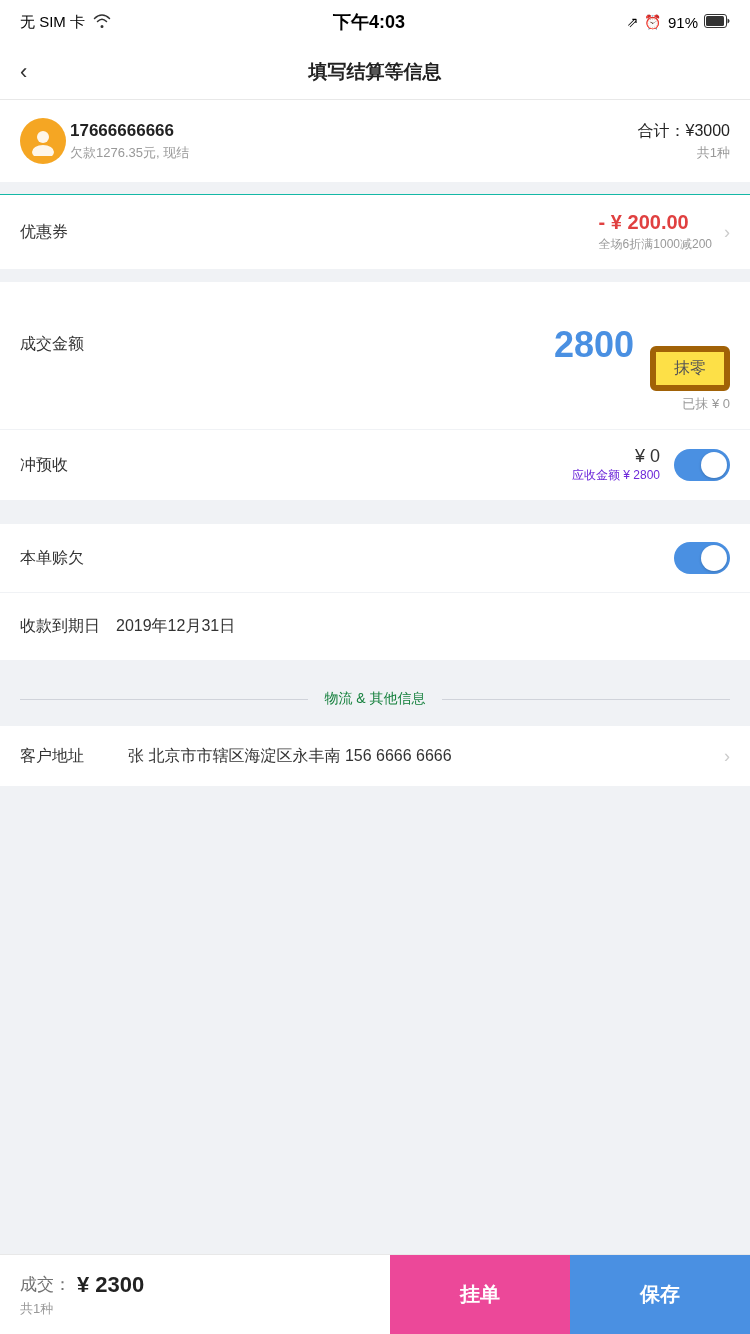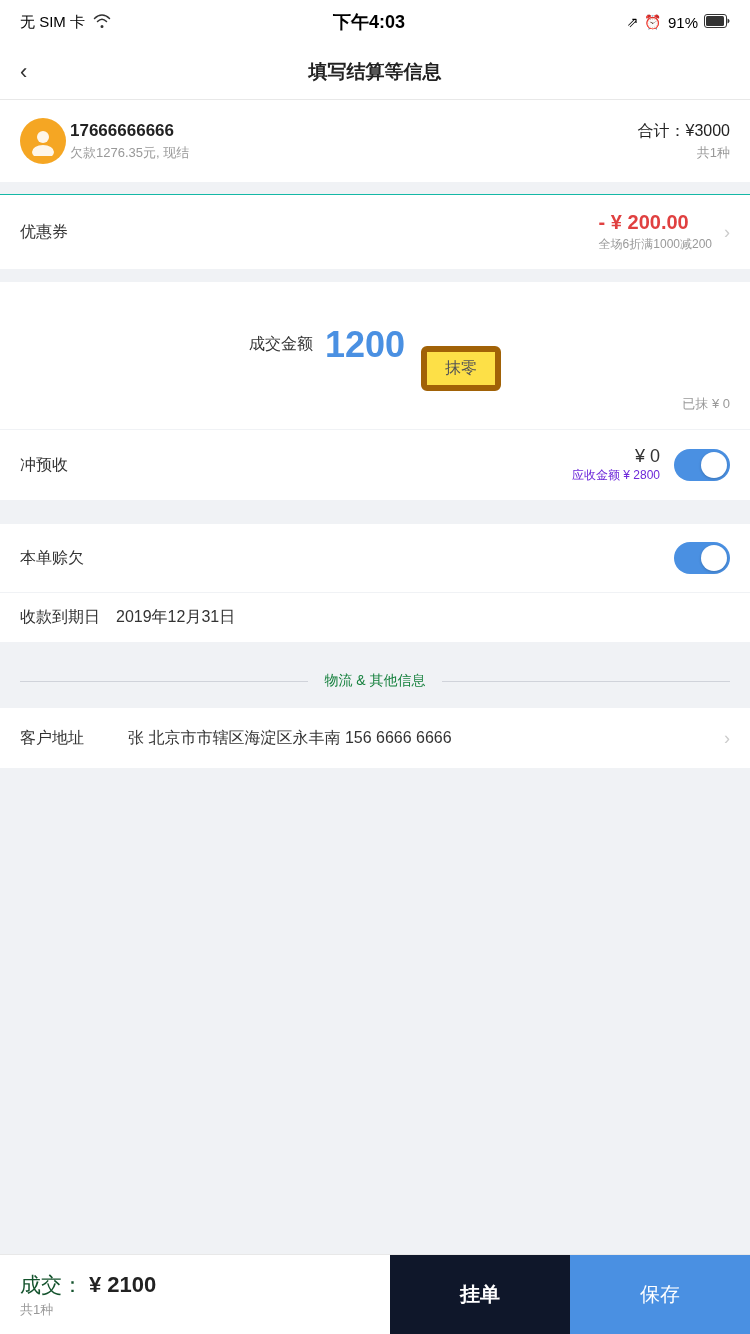--- a/index.html
+++ b/index.html
@@ -131,21 +131,21 @@
 
     
     .deal-section {
       background: #fff;
       padding: 16px 20px;
       margin-bottom: 0;
     }
     .deal-row {
       display: flex;
       align-items: center;
-      justify-content: center;
+      justify-content: space-between;
       gap: 12px;
     }
     .deal-label {
       font-size: 16px;
       color: #333;
     }
     .deal-right {
       display: flex;
       align-items: center;
       gap: 16px;
@@ -221,21 +221,21 @@
       margin-top: 12px;
       display: flex;
       align-items: center;
       justify-content: space-between;
     }
     .debit-label { font-size: 16px; color: #333; }
 
     
     .duedate-section {
       background: #fff;
-      padding: 14px 20px;
+      padding: 23px 20px;
       border-top: 1px solid #f0f2f5;
       display: flex;
       align-items: center;
     }
     .duedate-label { font-size: 16px; color: #333; margin-right: 16px; }
     .duedate-value { font-size: 16px; color: #333; }
 
     
     .logistics-divider {
       background: #f0f2f5;
@@ -300,43 +300,43 @@
     }
     .bottom-deal-info {
       flex: 1;
       padding: 0 20px;
     }
     .bottom-deal-row {
       display: flex;
       align-items: center;
       gap: 6px;
     }
-    .bottom-deal-label { font-size: 21px; color: #14532d; }
+    .bottom-deal-label { font-size: 17px; color: #737373; }
     .bottom-deal-amount { font-size: 22px; font-weight: 700; color: #222; }
     .bottom-deal-count { font-size: 13px; color: #999; margin-top: 2px; }
     .btn-hold {
       width: 180px;
       height: 80px;
-      background: #0f172a;
+      background: #ec4899;
       border: none;
       font-size: 20px;
       font-weight: 600;
       color: #fff;
       cursor: pointer;
       display: flex;
       align-items: center;
       justify-content: center;
     }
     .btn-save {
       width: 180px;
       height: 80px;
       background: #4a90e2;
       border: none;
       font-size: 20px;
-      font-weight: 400;
+      font-weight: 700;
       color: #fff;
       cursor: pointer;
       display: flex;
       align-items: center;
       justify-content: center;
     }
   </style>
 </head>
 <body>
 
@@ -404,21 +404,21 @@
       <span class="chevron-right">›</span>
     </div>
   </div>
 
   <div class="section-sep"></div>
 
   <div class="deal-section">
     <div class="deal-row">
       <span class="deal-label">成交金额</span>
       <div class="deal-right">
-        <span class="deal-amount">1200</span>
+        <span class="deal-amount">2800</span>
         <button class="erase-btn">抹零</button>
       </div>
     </div>
     <div class="deal-sub">已抹  ¥ 0</div>
   </div>
 
   <div class="prepay-section">
     <div class="prepay-row">
       <span class="prepay-label">冲预收</span>
       <div class="prepay-right">
@@ -458,19 +458,19 @@
   <div class="empty-area"></div>
 
   <div style="height: 80px;"></div>
 
 </div>
 
 <div class="bottom-bar">
   <div class="bottom-deal-info">
     <div class="bottom-deal-row">
       <span class="bottom-deal-label">成交：</span>
-      <span class="bottom-deal-amount">¥ 2100</span>
+      <span class="bottom-deal-amount">¥ 2300</span>
     </div>
     <div class="bottom-deal-count">共1种</div>
   </div>
   <button class="btn-hold">挂单</button>
   <button class="btn-save">保存</button>
 </div>
 
 </body></html>

